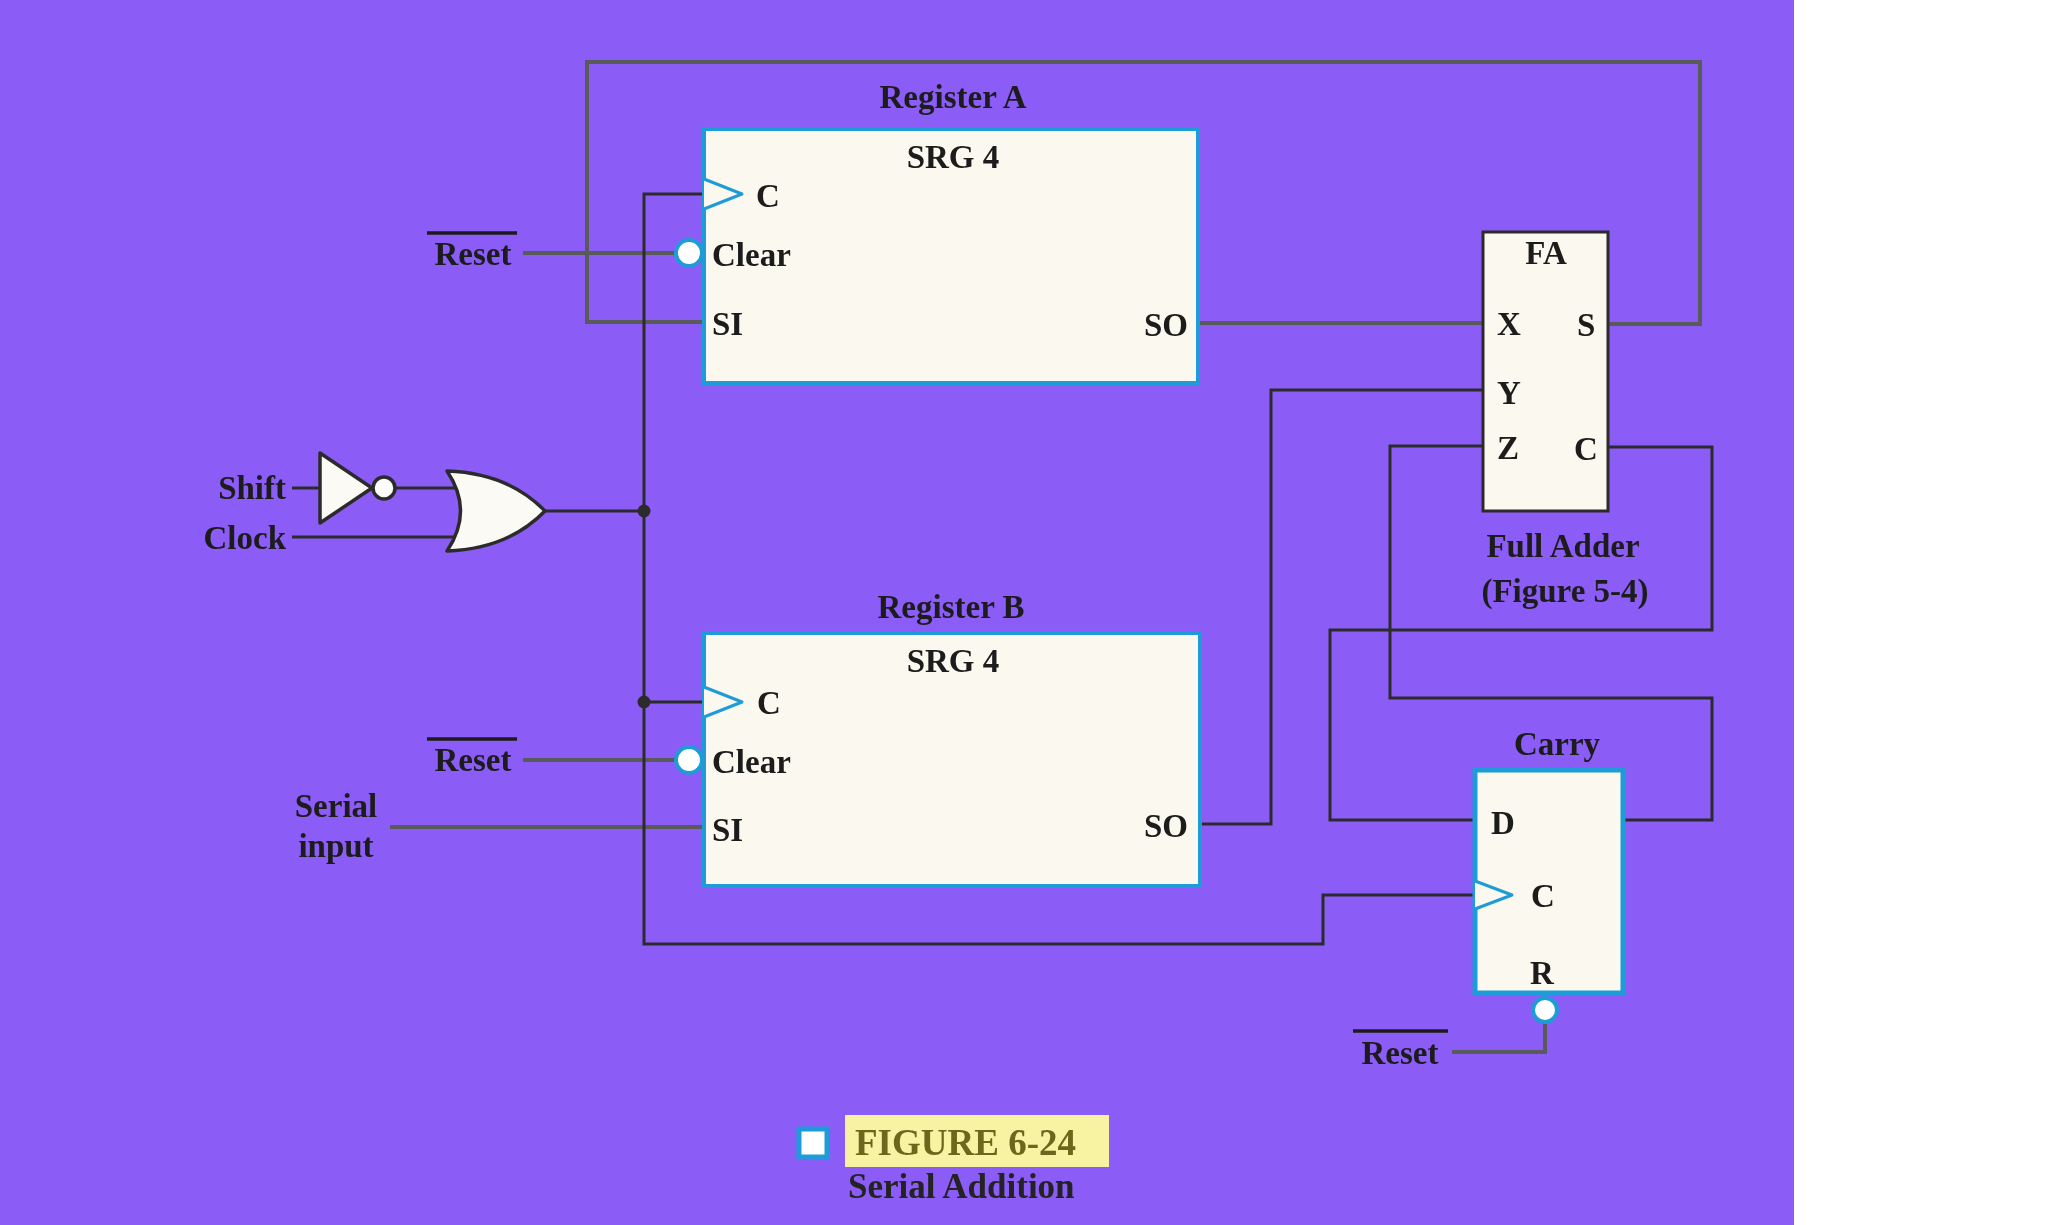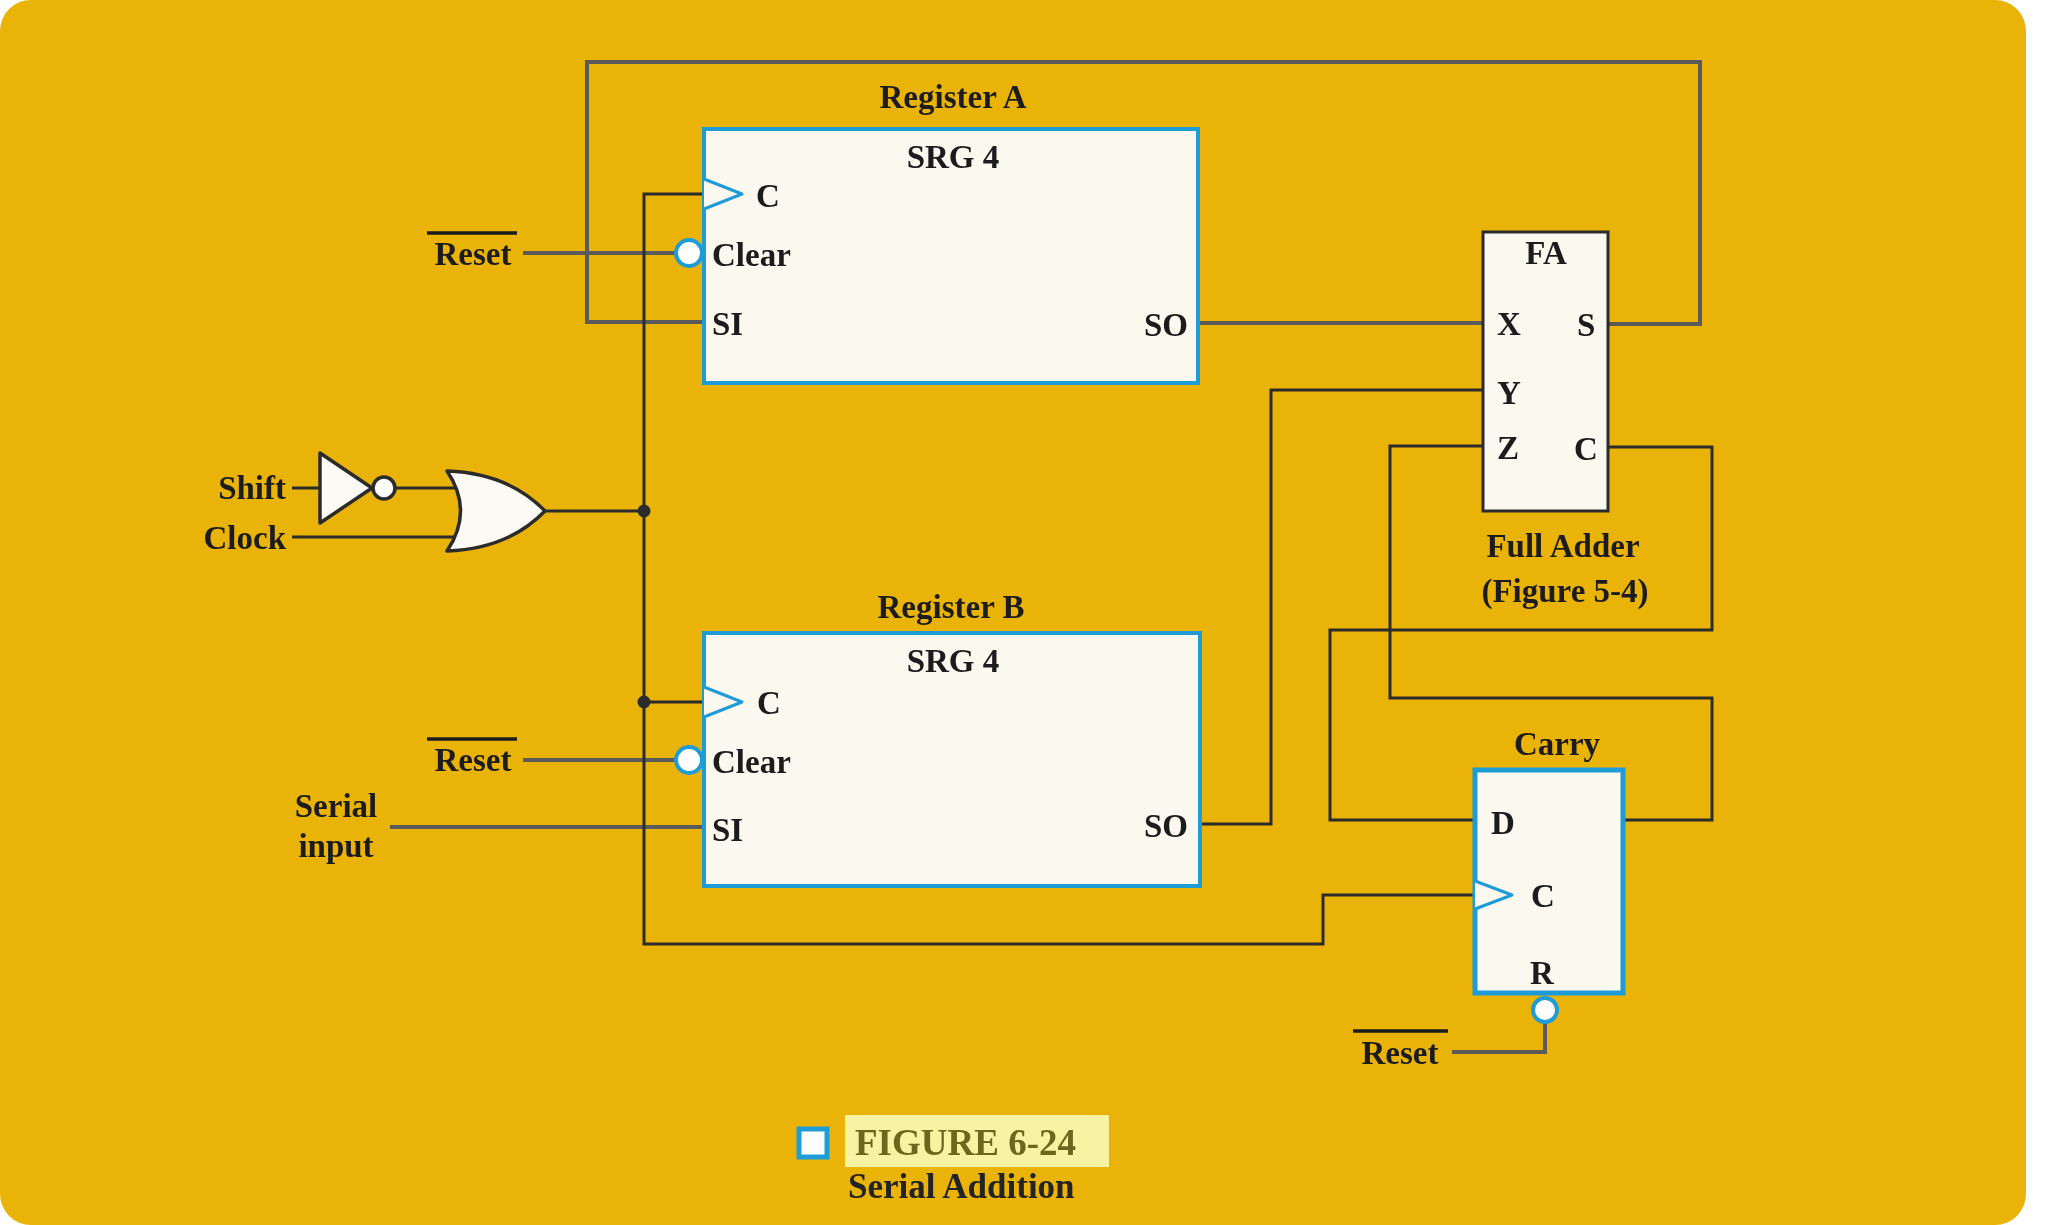--- a/index.html
+++ b/index.html
@@ -1,22 +1,21 @@
 <!DOCTYPE html>
 <html style="--blue: #1e9cd8; --wire_gray: #5a5a5a; --wire_dark: #2b2b2b; --box_fill: #faf8ef; --gate_fill: #fbfaf4; --text: #1c1c1c; --highlight: #f7f3a2; --figure_label: #6b671d; --caption_text: #232323;"><head>
 <meta charset="utf-8">
 <style>
   html,body{margin:0;padding:0;background:#ffffff;}
   .stage{
     position:relative;
-    width:2026px;height:1225px;
-    background:#eab308;
+    width:1794px;height:1225px;
+    background:#8b5cf6;
     font-family:"Liberation Serif", serif;
     overflow:hidden;
-    border-radius:31px;
   }
   svg{display:block;}
   svg text{
     font-family:"Liberation Serif", serif;
     font-weight:700;
     font-size:33px;
     fill:var(--text,#1c1c1c);
   }
   .t-mid{text-anchor:middle;}
   .t-end{text-anchor:end;}

